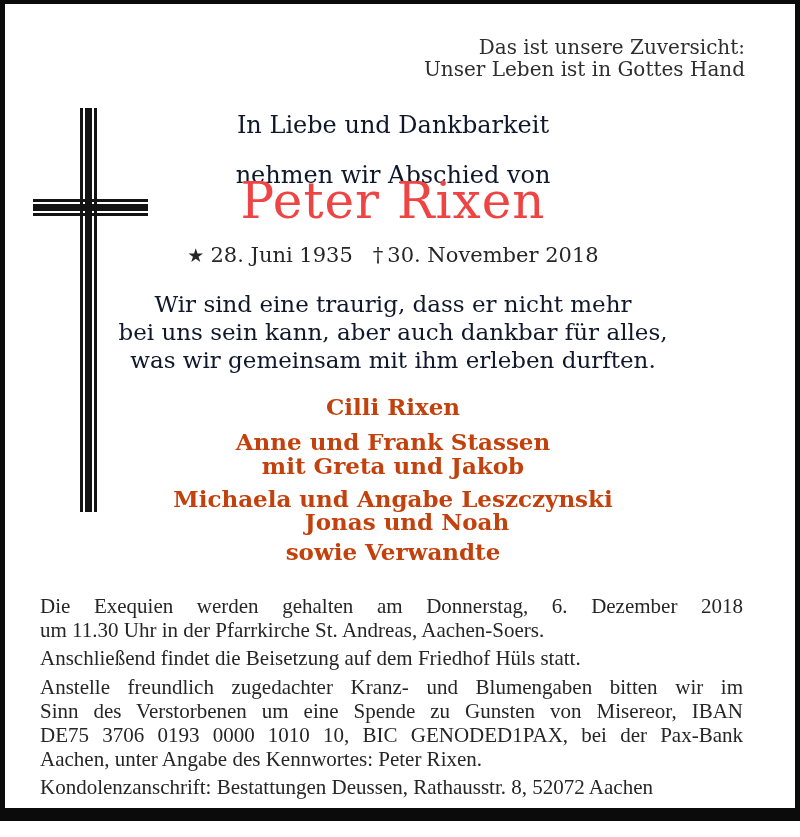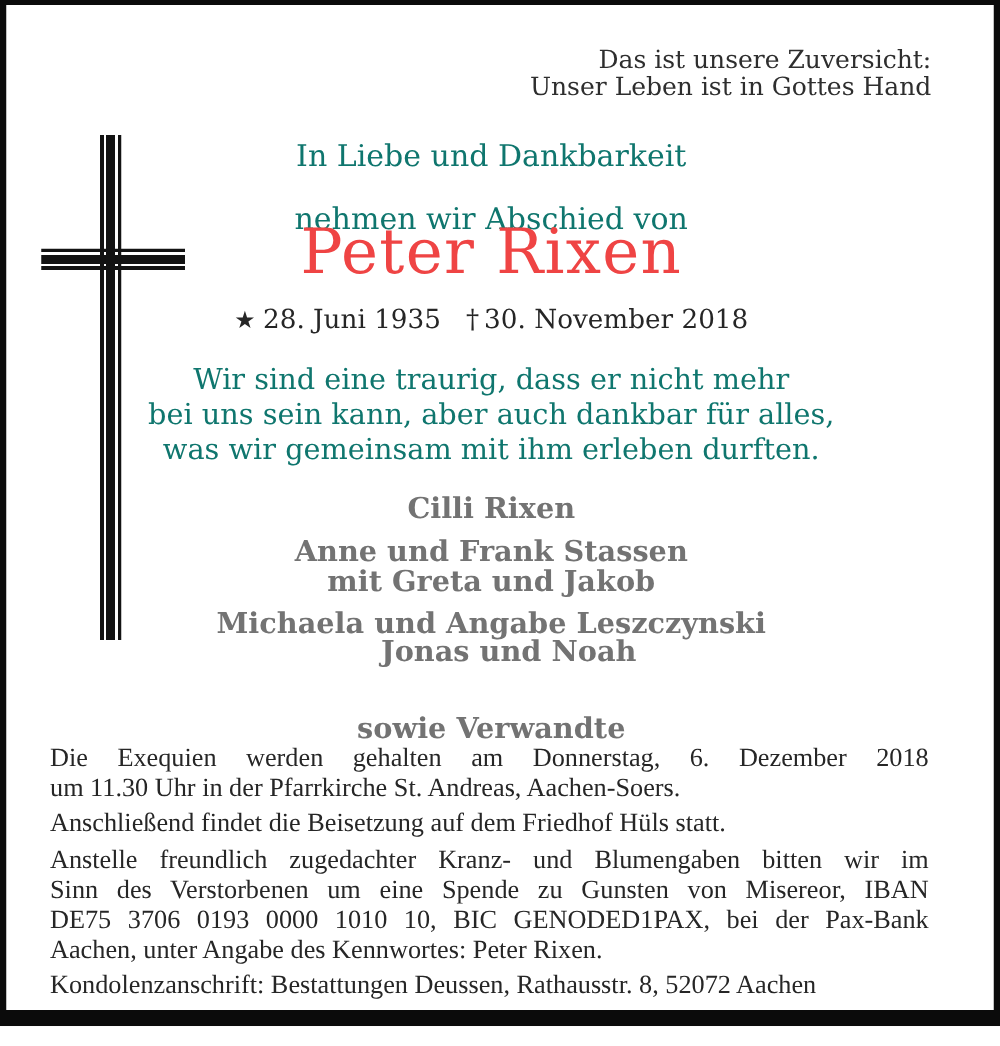--- a/index.html
+++ b/index.html
@@ -33,33 +33,33 @@
   }
   .cross-h {
     position:absolute; left:0; top:91px; width:115px; height:17px;
     background:linear-gradient(to bottom,
       #131313 0 3px, transparent 3px 5px,
       #131313 5px 12px, transparent 12px 14px,
       #131313 14px 17px);
   }
   .cline {
     position:absolute; left:0; right:0; padding-right:14px;
-    text-align:center; color:#0f766e; white-space:nowrap;
+    text-align:center; color:#0f172a; white-space:nowrap;
   }
   .intro1 { top:111px; font-size:24px; }
   .intro2 { top:141px; font-size:24px;margin-top:20px; }
   .name   { top:172px; font-size:50px; line-height:58px; color:#ef4444; letter-spacing:1px; }
   .dates  { top:243px; font-size:21px; color:#262626; }
   .dates .sym-star  { font-size:19px; margin-right:6px; }
   .dates .death-part{ margin-left:20px; }
   .dates .sym-dagger{ margin-right:4px; }
   .eulogy { top:290px; font-size:23px; line-height:28px; white-space:normal; }
-  .mourner { font-weight:bold; font-size:23px; color:#737373; }
+  .mourner { font-weight:bold; font-size:23px; color:#c2410c; }
   .m0 { top:393px; } .m1 { top:428px; } .m2 { top:452px; }
-  .m3 { top:485px; } .m4 { top:508px;padding-left:28px; } .m5 { top:569px; }
+  .m3 { top:485px; } .m4 { top:508px;padding-left:28px; } .m5 { top:538px; }
   .bottom {
     position:absolute; left:40px; right:57px; top:594px;
     font-family:"Liberation Serif", serif;
     font-size:21px; line-height:24px; color:#262626;
   }
   .para { margin:0; }
   .p1 { margin-bottom:4px; } .p2 { margin-bottom:5px; } .p3 { margin-bottom:4px; }
   .jl { text-align:justify; text-align-last:justify; }
   .ll { text-align:left; }
 </style>

